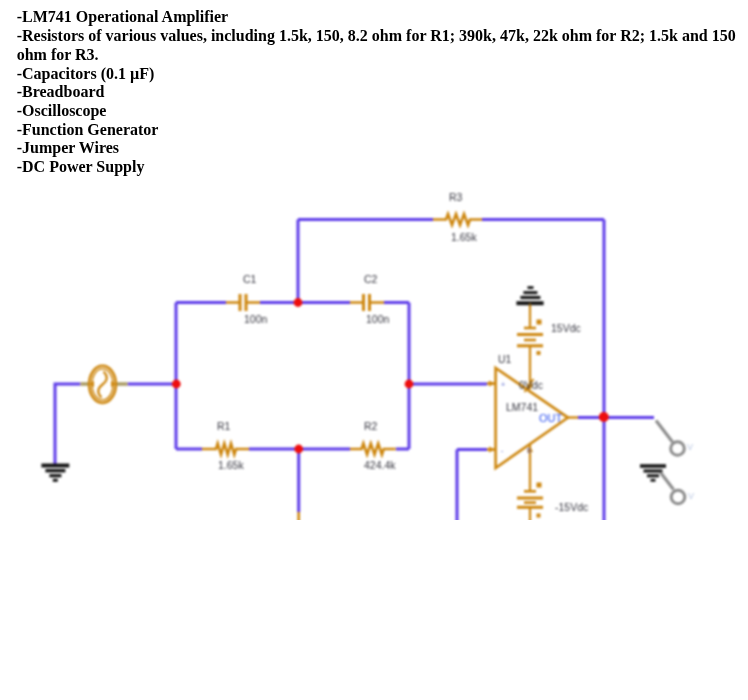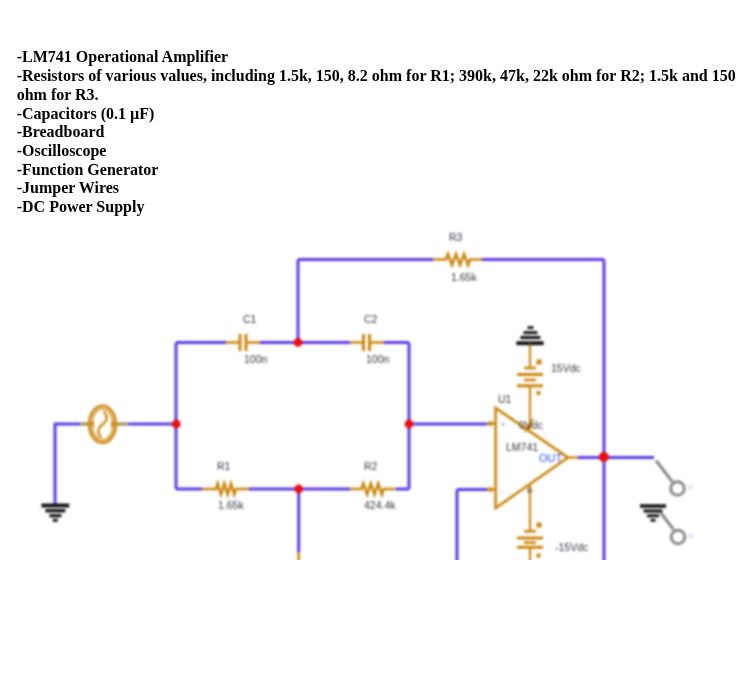--- a/index.html
+++ b/index.html
@@ -1,16 +1,16 @@
 <!DOCTYPE html>
 <html><head>
 <meta charset="utf-8">
 <style>
   html,body{margin:0;padding:0;background:#ffffff;}
-  #page{position:relative;width:748px;height:520px;overflow:hidden;background:#fff;margin-top:40px;}
+  #page{position:relative;width:748px;height:520px;overflow:hidden;background:#fff;}
   #toptext{
     position:absolute;left:16.7px;top:8.4px;width:748px;
     font-family:"Liberation Serif", serif;font-weight:bold;
     font-size:16px;line-height:18.7px;color:#000;white-space:nowrap;
   }
   #schem{position:absolute;left:0;top:0;}
   .blur{filter:blur(0.8px);}
   text{font-family:"Liberation Sans", sans-serif;}
 </style>
 </head>

